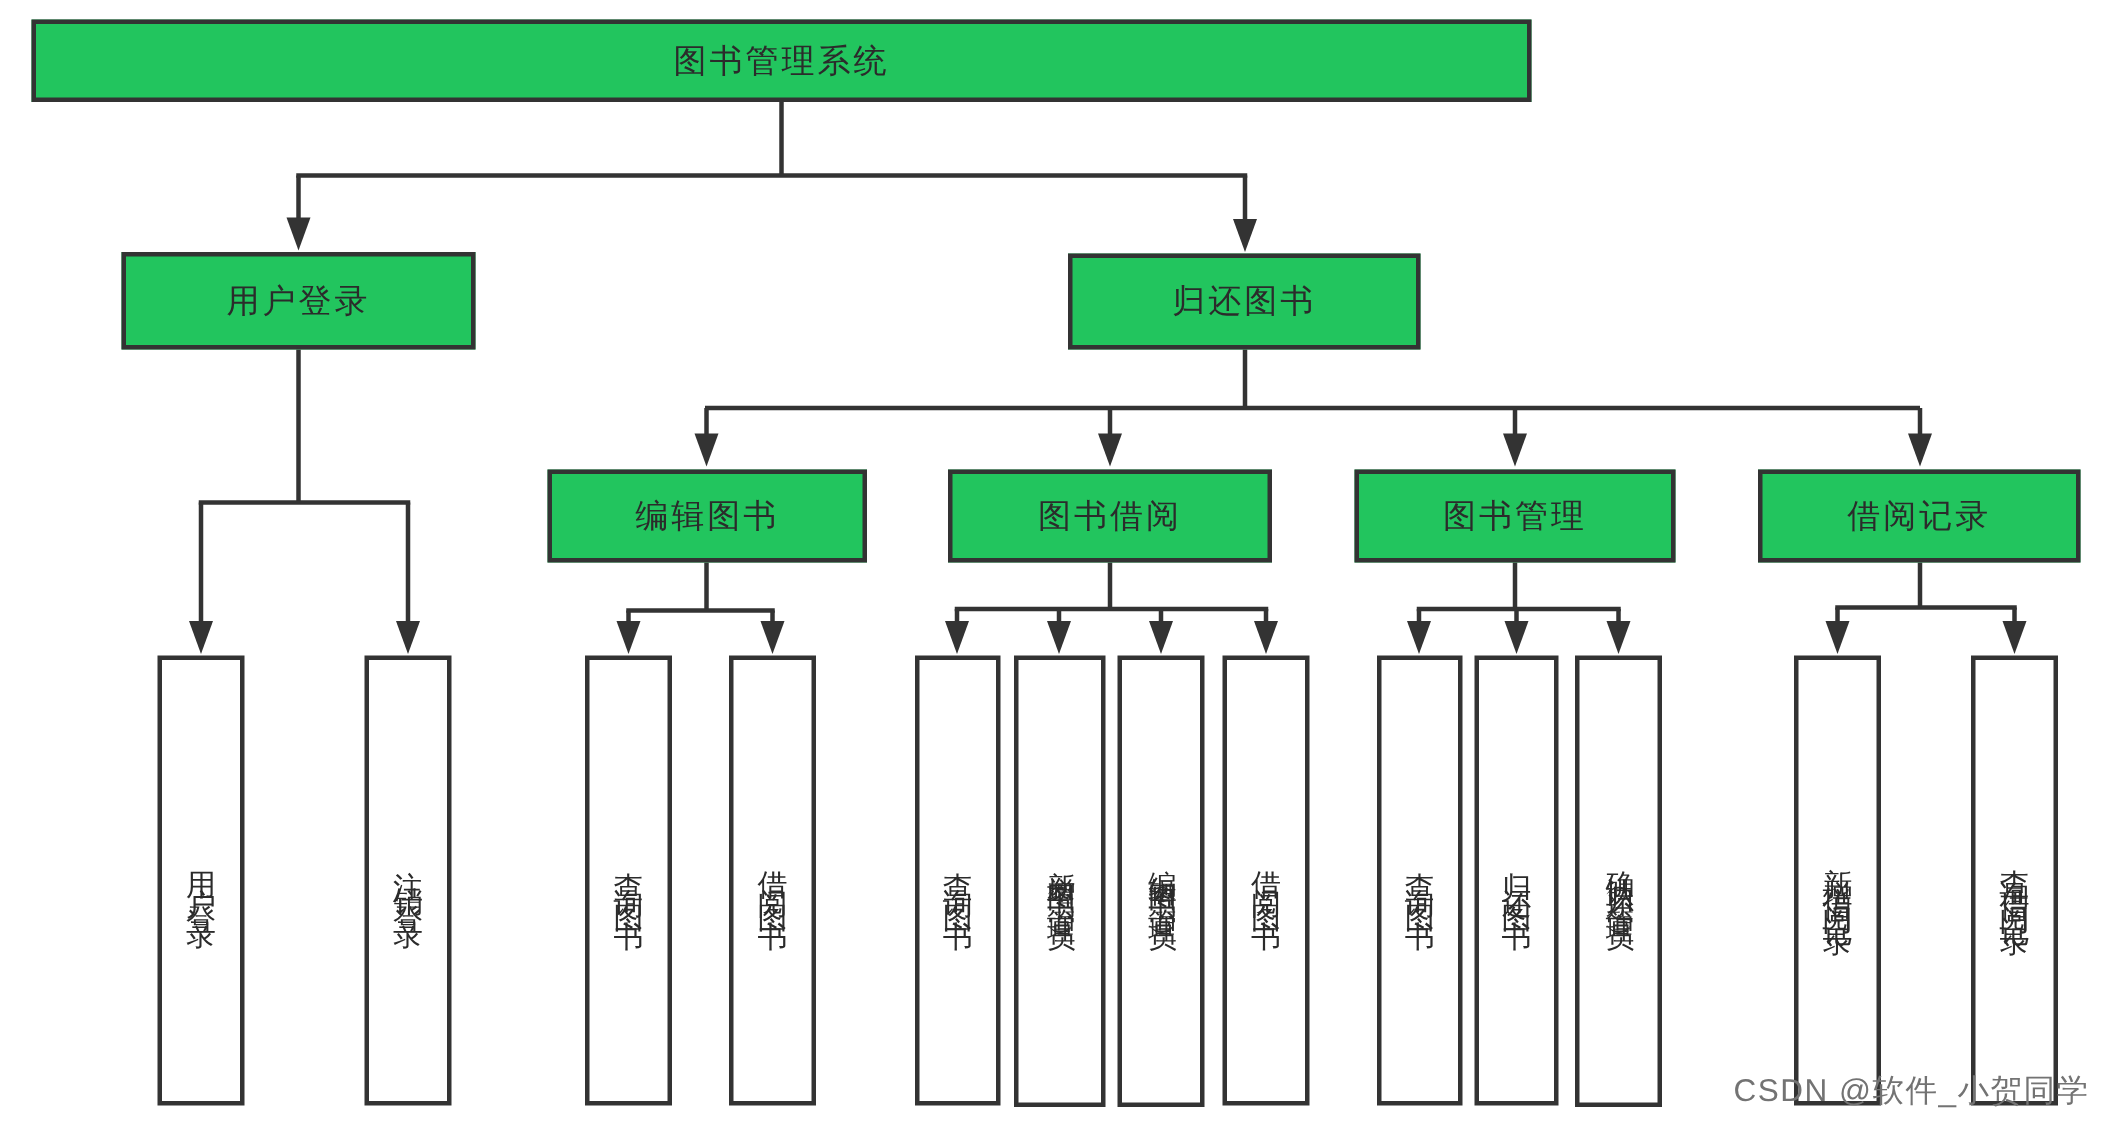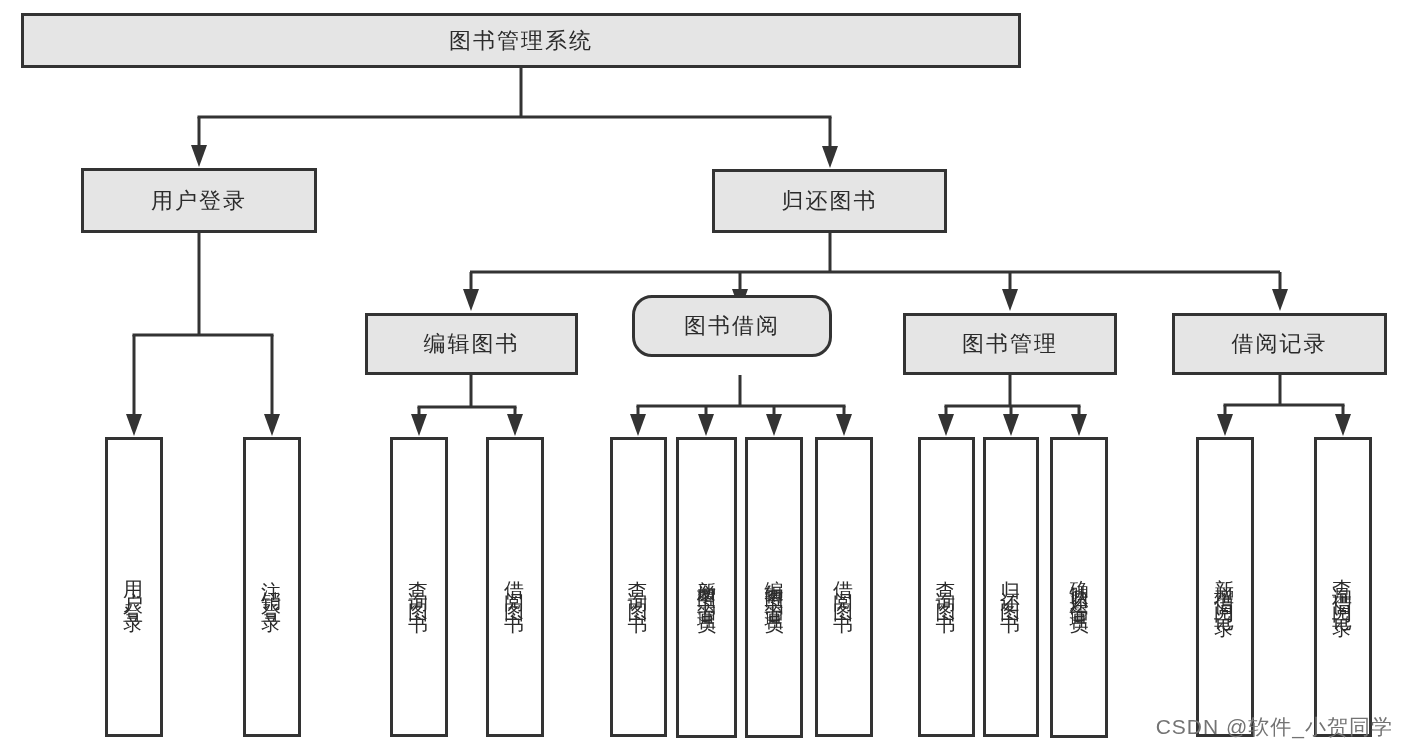--- a/index.html
+++ b/index.html
@@ -17,21 +17,21 @@
   }
   #wires {
     position: absolute;
     left: 0; top: 0;
     width: 1405px; height: 747px;
   }
   .node {
     position: absolute;
     box-sizing: border-box;
     border: 3px solid #333333;
-    background: #e5e5e5;
+    background: #22c55e;
     color: #2b2b2b;
     display: flex;
     align-items: center;
     justify-content: center;
     font-size: 22px;
     letter-spacing: 2px;
     white-space: nowrap;
     z-index: 2;
   }
   .leaf {
@@ -136,21 +136,21 @@
       <polygon points="1343,436 1335,414 1351,414"></polygon>
     </g>
   </svg>
 
   <div class="node" style="left:21px; top:13px; width:1000px; height:55px;">图书管理系统</div>
 
   <div class="node" style="left:81px; top:168px; width:236px; height:65px;">用户登录</div>
   <div class="node" style="left:712px; top:169px; width:235px; height:64px;">归还图书</div>
 
   <div class="node" style="left:365px; top:313px; width:213px; height:62px;">编辑图书</div>
-  <div class="node" style="left:632px; top:295px; width:200px; height:62px;border-radius:20px;">图书借阅</div>
+  <div class="node" style="left:632px; top:313px; width:216px; height:62px;">图书借阅</div>
   <div class="node" style="left:903px; top:313px; width:214px; height:62px;">图书管理</div>
   <div class="node" style="left:1172px; top:313px; width:215px; height:62px;">借阅记录</div>
 
   <div class="leaf" style="left:105px; width:58px;">用户登录</div>
   <div class="leaf" style="left:243px; width:58px;">注销登录</div>
 
   <div class="leaf" style="left:390px; width:58px;">查询图书</div>
   <div class="leaf" style="left:486px; width:58px;">借阅图书</div>
 
   <div class="leaf" style="left:610px; width:57px;">查询图书</div>

